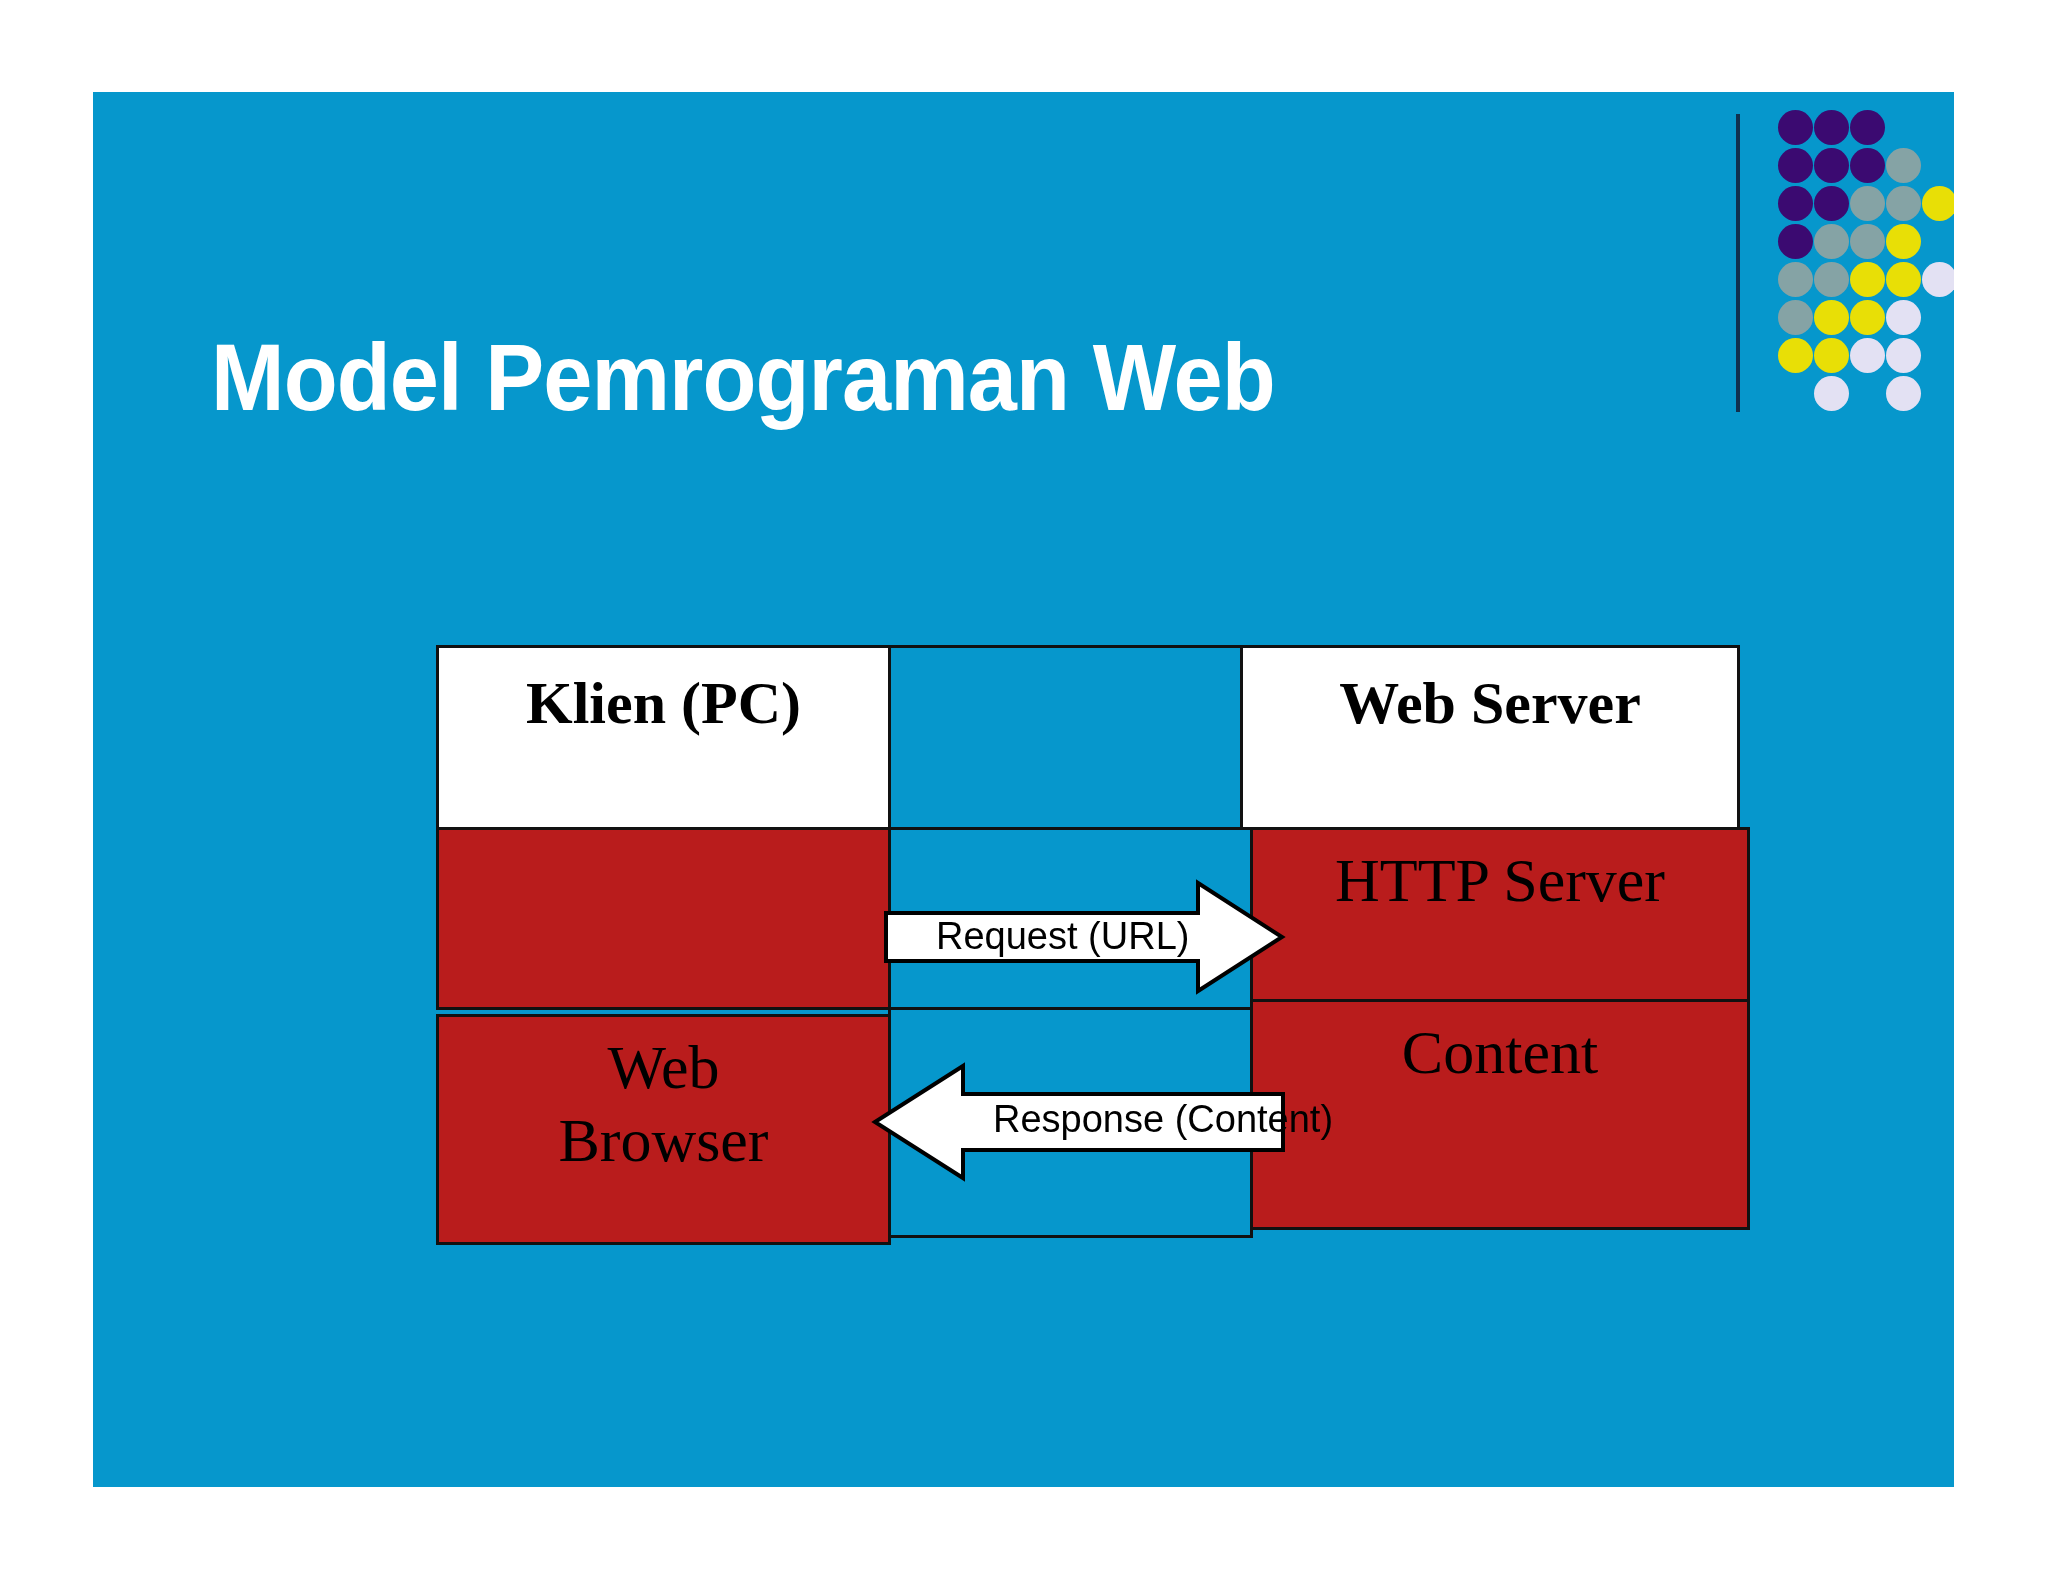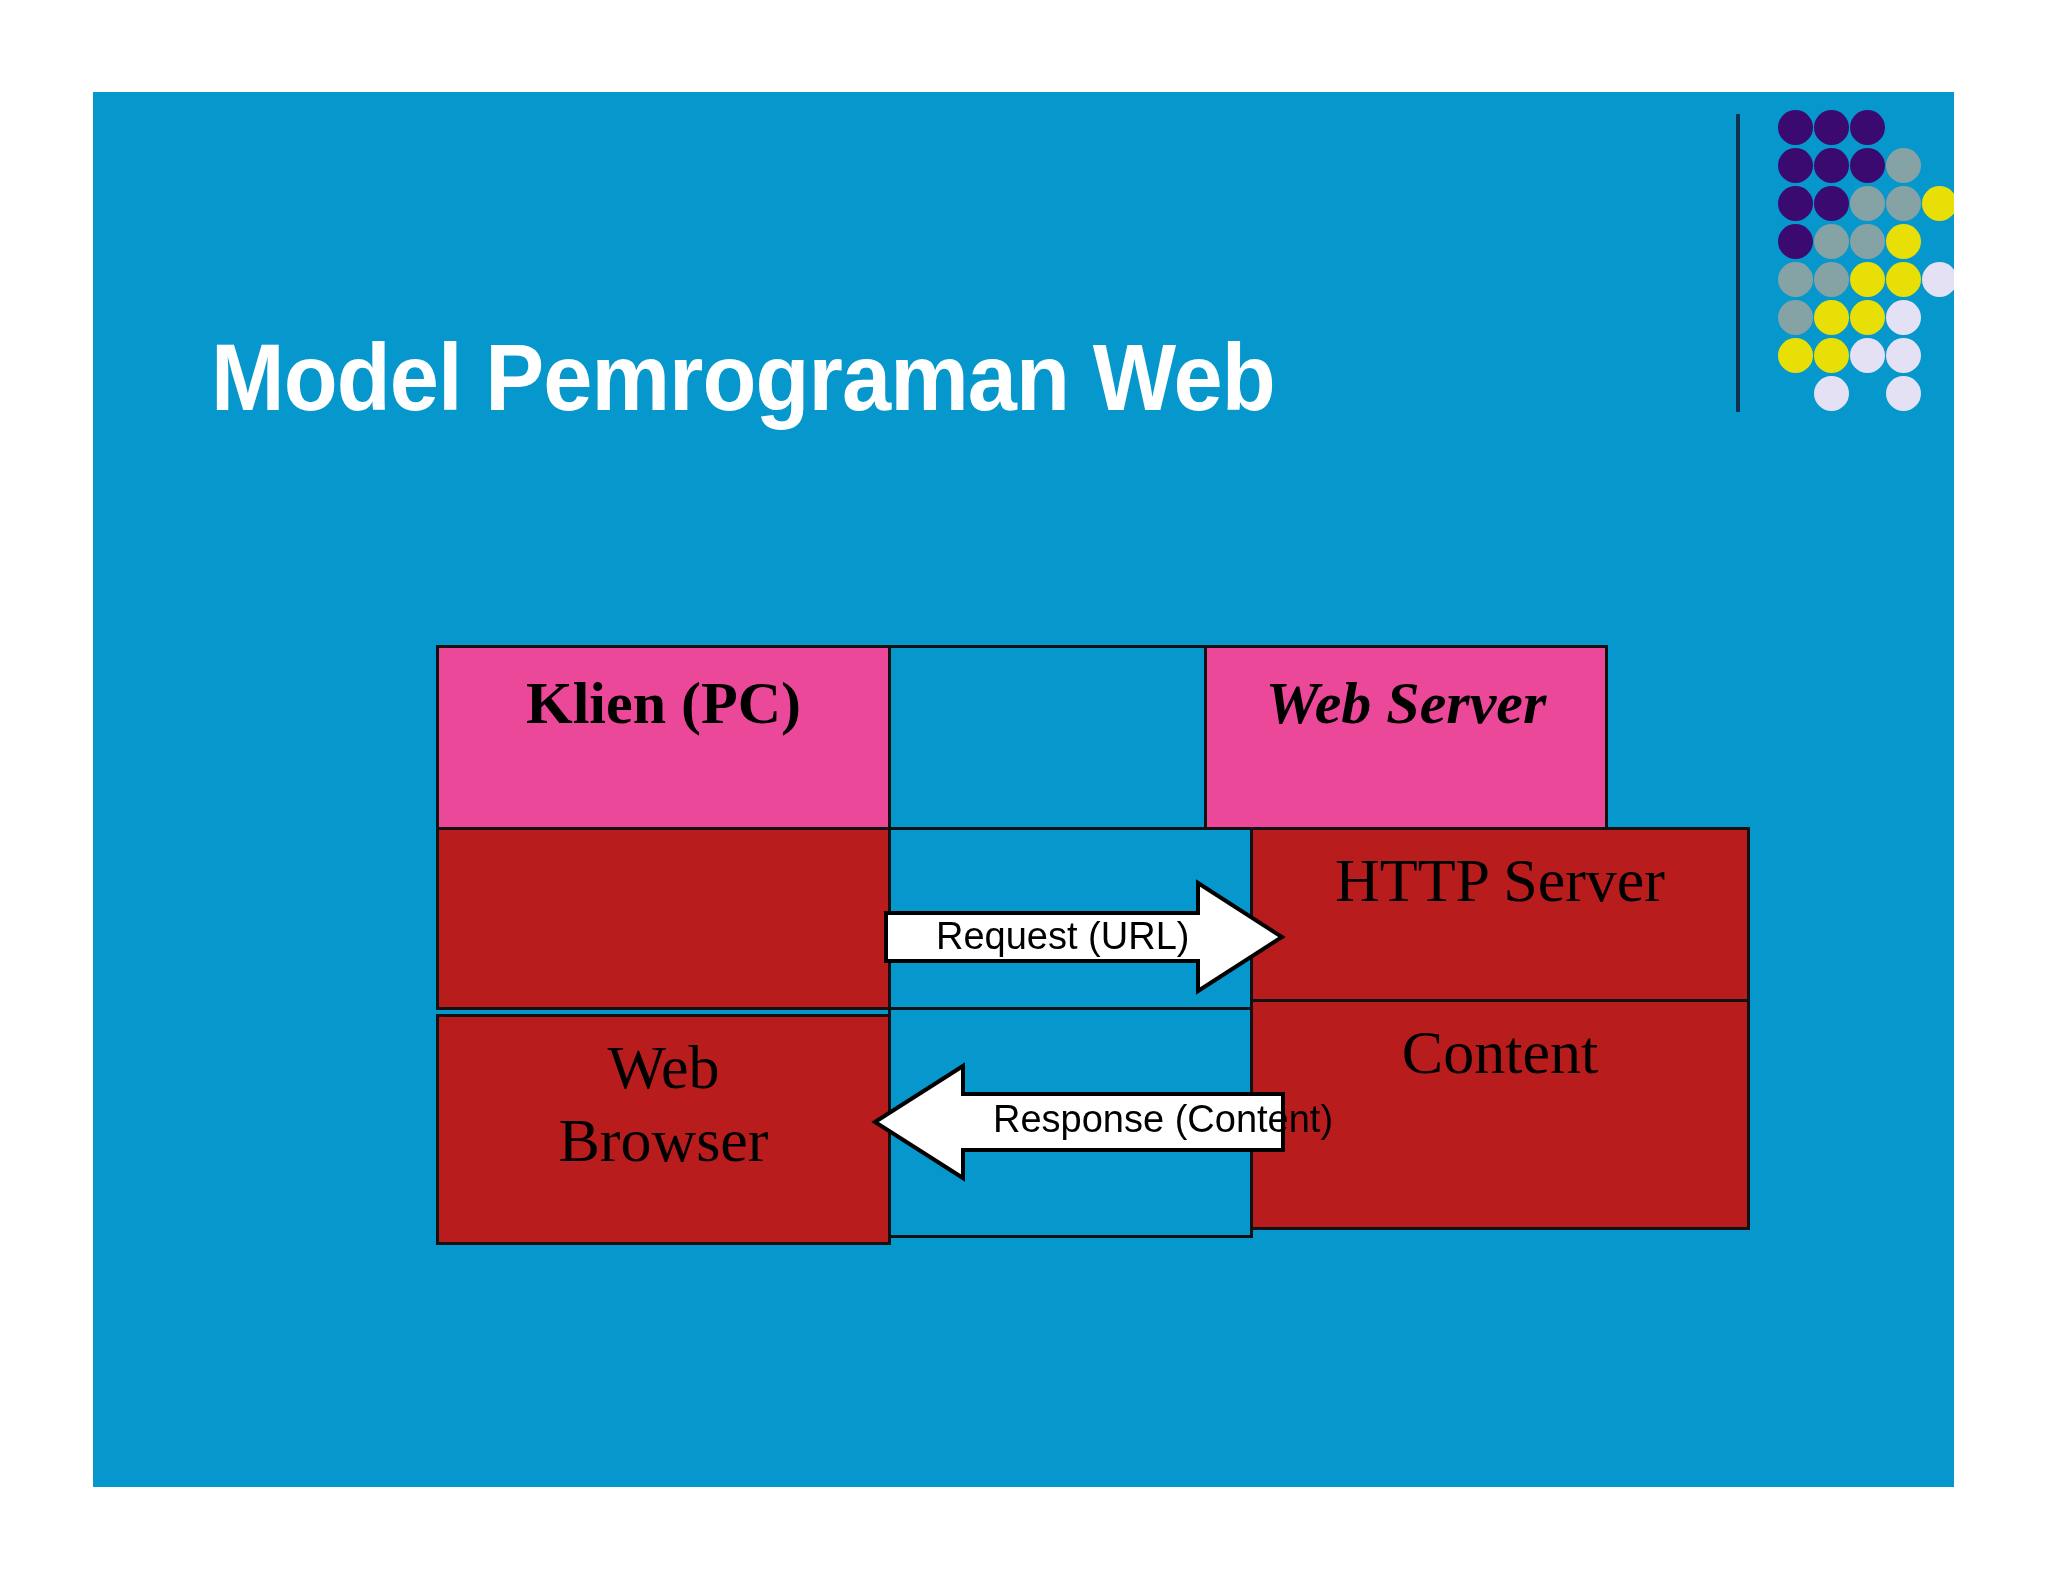--- a/index.html
+++ b/index.html
@@ -86,41 +86,41 @@
   .cell {
     position: absolute;
     box-sizing: border-box;
     border: 3px solid #111111;
     display: flex;
     justify-content: center;
     font-family: "Liberation Serif", serif;
     color: #000000;
   }
   .cell.head {
-    background: #ec4899;
+    background: #ffffff;
     font-weight: bold;
     font-size: 60px;
     align-items: flex-start;
     padding-top: 20px;
   }
   .cell.body {
     background: #b91c1c;
     font-size: 62px;
     align-items: flex-start;
     padding-top: 14px;
   }
   .cell .cell-label { line-height: 1.18; text-align: center; }
 
   
   #cell-client-head  { left: 0px;    top: 0px;   width: 455px; height: 185px; }
   #cell-mid-head     { left: 452px;  top: 0px;   width: 365px; height: 185px;
                        background: transparent; border-top: 3px solid #111;
                        border-bottom: 3px solid #111; border-left: 3px solid #111;
                        border-right: 3px solid #111; }
-  #cell-server-head  { left: 768px;  top: 0px;   width: 404px; height: 185px; font-style: italic; }
+  #cell-server-head  { left: 804px;  top: 0px;   width: 500px; height: 185px; }
 
   #cell-client-r2    { left: 0px;    top: 182px; width: 455px; height: 183px; }
   #cell-mid-r2       { left: 452px;  top: 182px; width: 365px; height: 183px;
                        background: transparent; }
   #cell-server-r2    { left: 814px;  top: 182px; width: 500px; height: 183px; }
 
   #cell-client-r3    { left: 0px;    top: 369px; width: 455px; height: 231px; }
   #cell-mid-r3       { left: 452px;  top: 362px; width: 365px; height: 231px;
                        background: transparent; }
   #cell-server-r3    { left: 814px;  top: 354px; width: 500px; height: 231px; }

